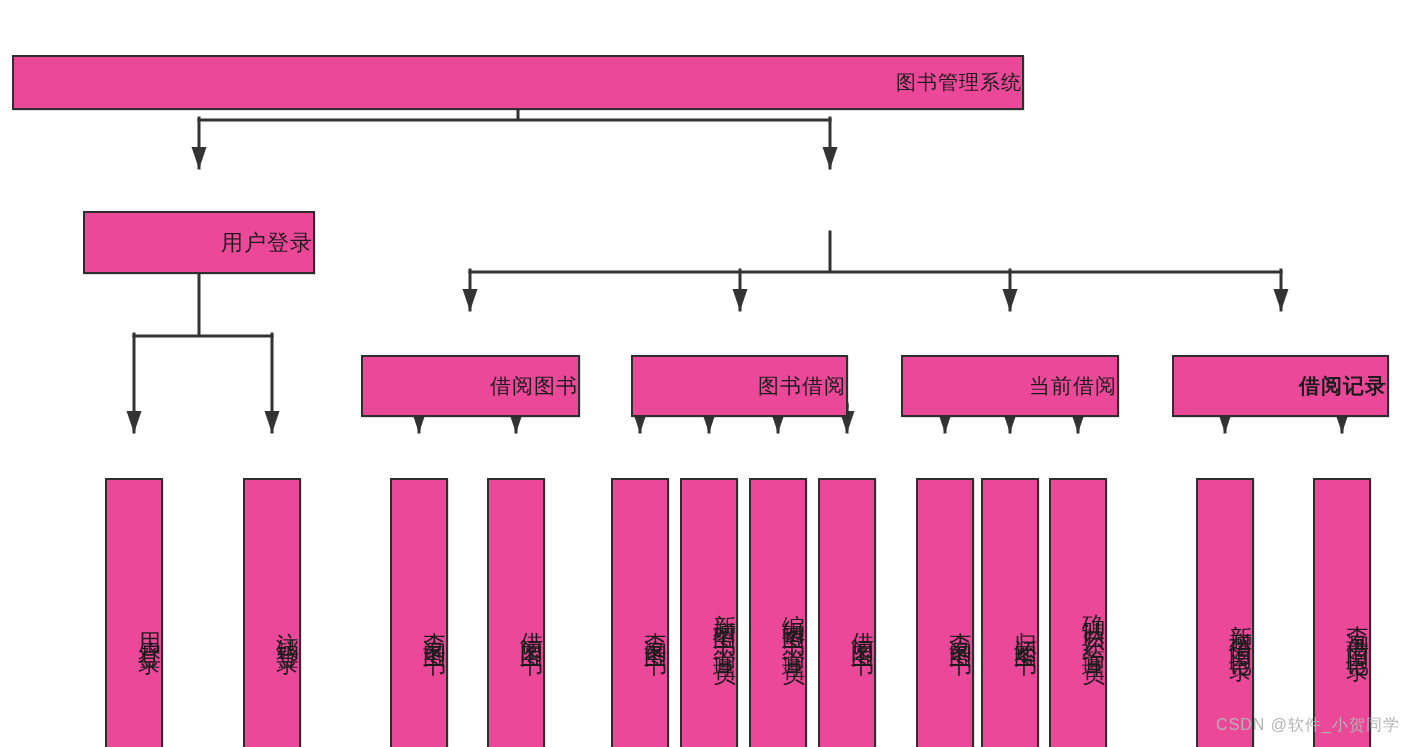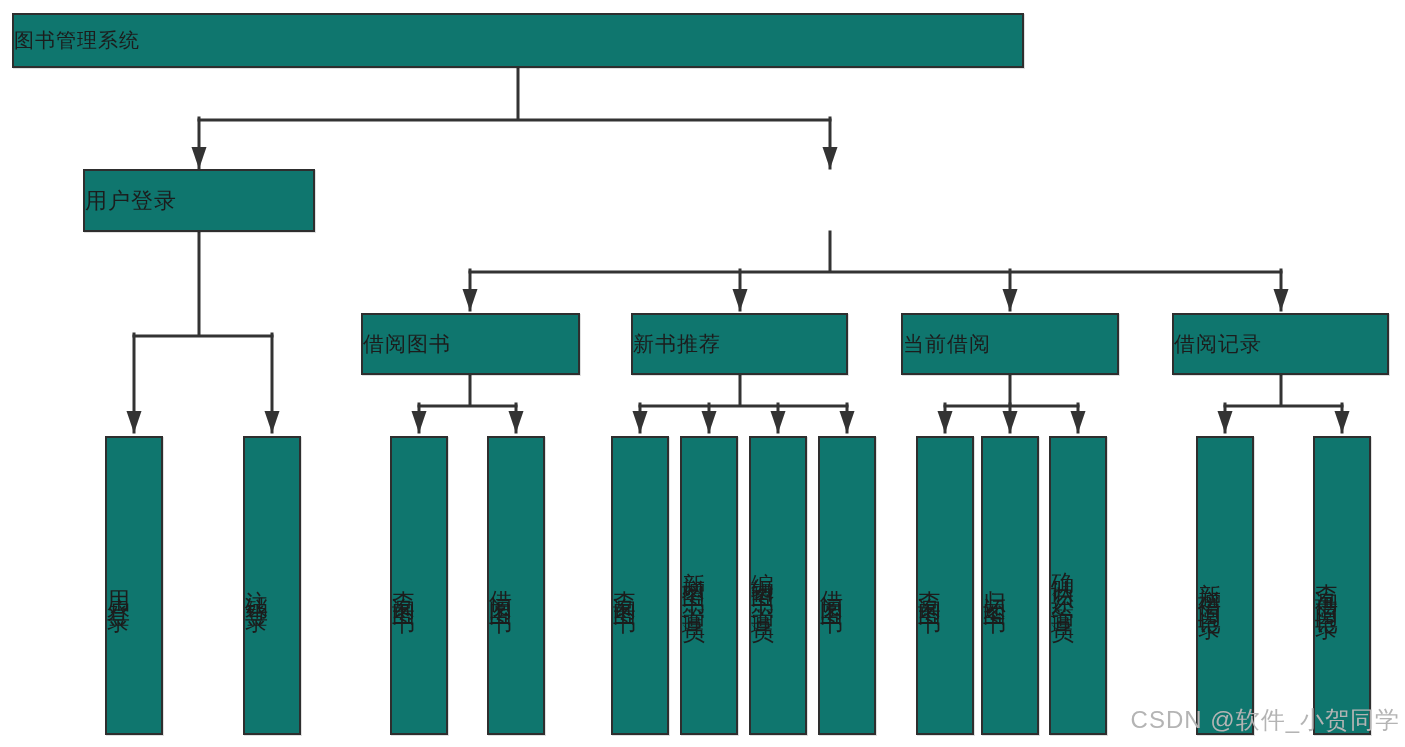--- a/index.html
+++ b/index.html
@@ -14,44 +14,45 @@
   .wires {
     position: absolute;
     left: 0; top: 0;
     width: 1405px; height: 747px;
     pointer-events: none;
   }
   .box {
     position: absolute;
     box-sizing: border-box;
     border: 2.5px solid #2e2e2e;
-    background: #0f766e;
+    background: #ec4899;
     display: flex;
     align-items: center;
-    justify-content: flex-start;
+    justify-content: flex-end;
     color: #1c1c1c;
     box-shadow: 1px 1px 0 rgba(0,0,0,0.12);
+    margin-top: 42px;
   }
   .box.root  { left: 12px;  top: 13px;  width: 1012px; height: 55px; font-size: 20px; letter-spacing: 1px; }
   .box.lvl2  { top: 169px; height: 63px; font-size: 22px; letter-spacing: 1px; }
   .box.lvl3  { top: 313px; height: 62px; font-size: 21px; letter-spacing: 1px; }
   .box.leaf  { top: 436px; height: 299px; width: 58px; }
   .vtext {
     writing-mode: vertical-rl;
     text-orientation: mixed;
     font-size: 23px;
     letter-spacing: 7px;
     line-height: 1;
     white-space: nowrap;
   }
   .watermark {
     position: absolute;
     right: 5px;
     bottom: 11px;
-    font-size: 24px;
+    font-size: 16px;
     letter-spacing: 1px;
     color: #b4b4b4;
     white-space: nowrap;
     z-index: 5;
   }
 </style>
 </head>
 <body>
 
 <div class="stage">
@@ -102,26 +103,26 @@
   </div>
 
   <div class="box lvl2" style="left:83px; width:232px;">
     <span>用户登录</span>
   </div>
 
   <div class="box lvl3" style="left:361px; width:219px;">
     <span>借阅图书</span>
   </div>
   <div class="box lvl3" style="left:631px; width:217px;">
-    <span>新书推荐</span>
+    <span>图书借阅</span>
   </div>
   <div class="box lvl3" style="left:901px; width:218px;">
     <span>当前借阅</span>
   </div>
-  <div class="box lvl3" style="left:1172px; width:217px;">
+  <div class="box lvl3" style="left:1172px; width:217px;font-weight:bold;">
     <span>借阅记录</span>
   </div>
 
   <div class="box leaf" style="left:105px;">
     <span class="vtext">用户登录</span>
   </div>
   <div class="box leaf" style="left:243px;">
     <span class="vtext">注销登录</span>
   </div>
 

